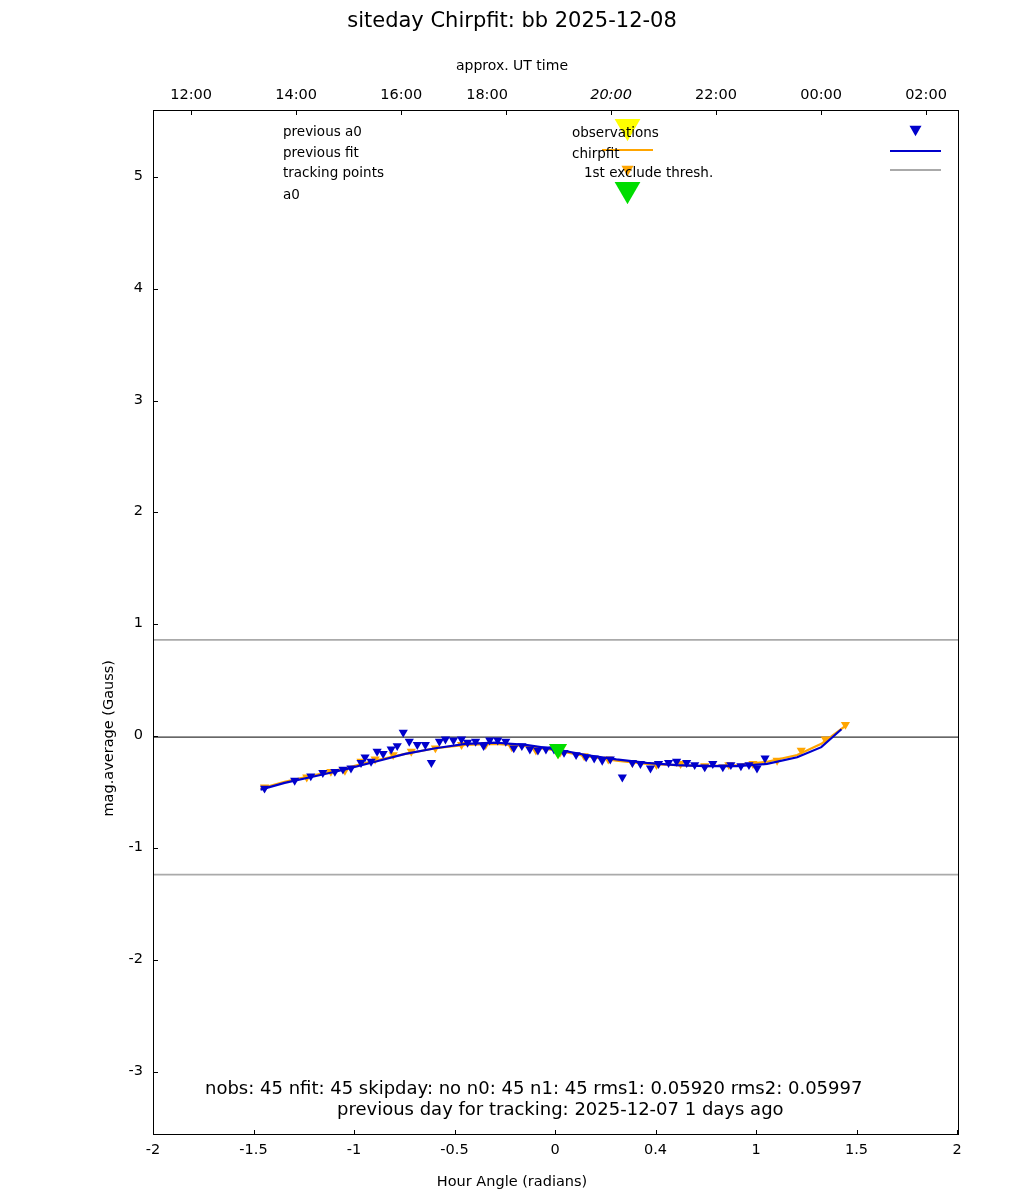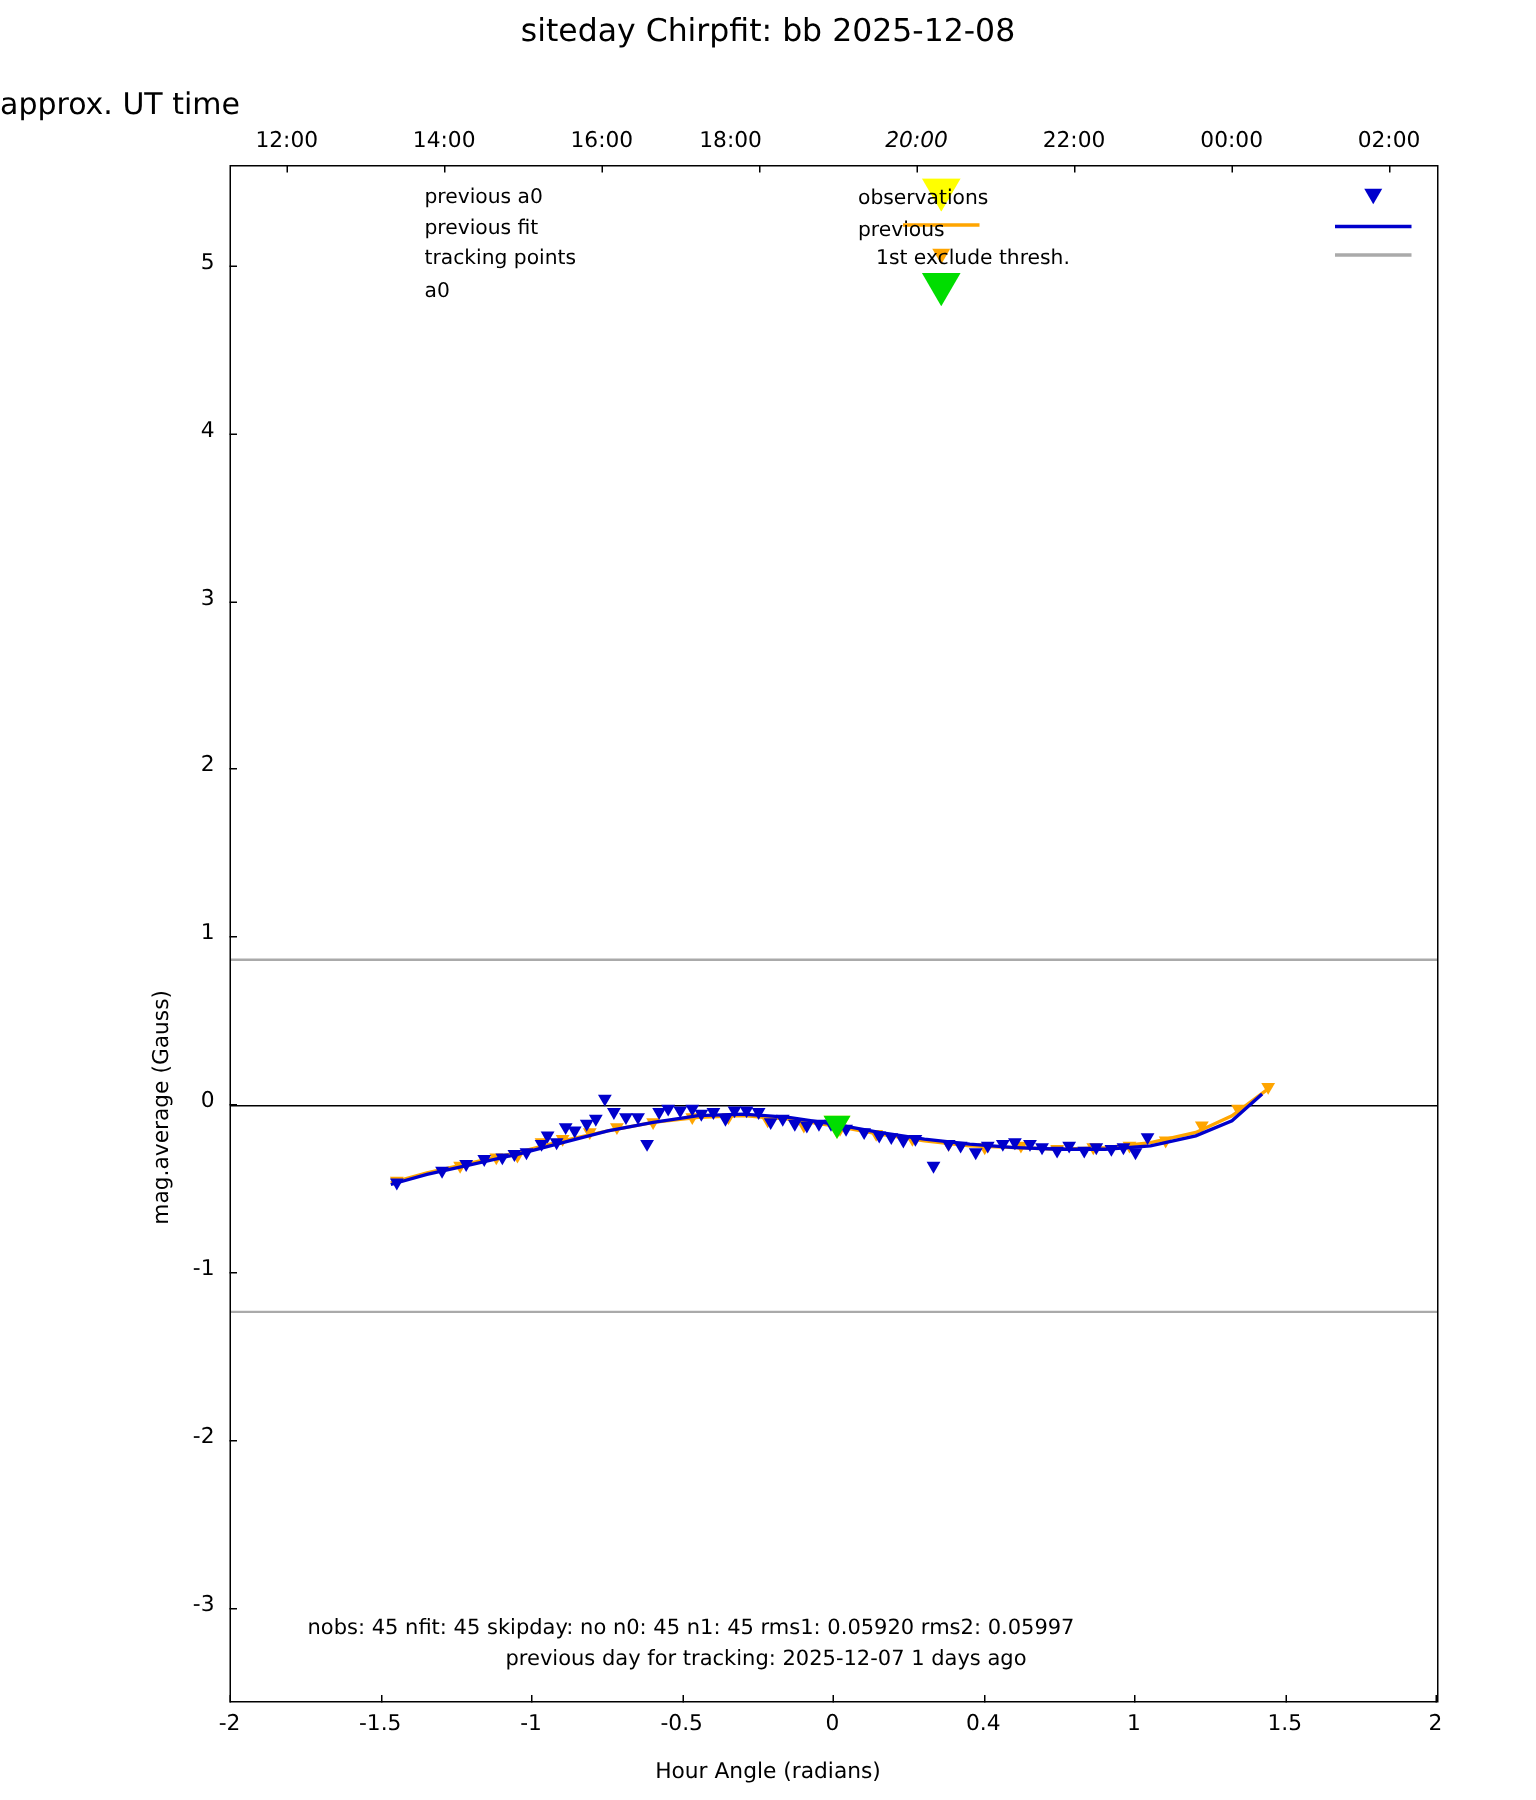--- a/index.html
+++ b/index.html
@@ -26,21 +26,22 @@
     left: 0; top: 8px;
     width: 1024px;
     text-align: center;
     font-size: 21px;
     color: #000;
   }
   .top-axis-label {
     position: absolute;
     left: 0; top: 57px;
     width: 1024px;
-    font-size: 20px;
+    text-align: center;
+    font-size: 14px;
   }
   .xlabel {
     position: absolute;
     left: 0; top: 1173px;
     width: 1024px;
     text-align: center;
     font-size: 14.5px;
   }
   .ylabel {
     position: absolute;
@@ -80,21 +81,21 @@
     white-space: nowrap;
   }
   .legend-label {
     position: absolute;
     text-align: left;
     font-size: 13.5px;
     white-space: nowrap;
   }
   .footer-text {
     position: absolute;
-    font-size: 14px;
+    font-size: 18px;
     white-space: nowrap;
   }
   svg { display: block; }
 </style>
 </head>
 <body>
 
 <div id="figure">
 
   <div class="title">siteday Chirpfit:  bb  2025-12-08</div>
@@ -291,21 +292,21 @@
         <svg width="55" height="22">
           <path d="M 14.5 -0.17999999999999972 L 40.5 -0.17999999999999972 L 27.5 22.18 Z" fill="#00dd00"></path>
         </svg>
       </div>
       <div class="legend-label" style="left: 572px; top: 124px; width: 300px;">observations</div>
       <div class="legend" style="left: 888px; top: 120px; width: 55px; height: 20px;">
         <svg width="55" height="22">
           <path d="M 21.5 5.84 L 33.5 5.84 L 27.5 16.16 Z" fill="#0000cc"></path>
         </svg>
       </div>
-      <div class="legend-label" style="left: 572px; top: 145px; width: 300px;">previous</div>
+      <div class="legend-label" style="left: 572px; top: 145px; width: 300px;">chirpfit</div>
       <div class="legend" style="left: 888px; top: 141px; width: 55px; height: 20px;">
         <svg width="55" height="20">
           <line x1="2" y1="10" x2="53" y2="10" stroke="#0000cc" stroke-width="2.2"></line>
         </svg>
       </div>
       <div class="legend-label" style="left: 572px; top: 164px; width: 300px; padding-left: 12px;">1st exclude thresh.</div>
       <div class="legend" style="left: 888px; top: 160px; width: 55px; height: 20px;">
         <svg width="55" height="20">
           <line x1="2" y1="10" x2="53" y2="10" stroke="#aaaaaa" stroke-width="2.2"></line>
         </svg>

